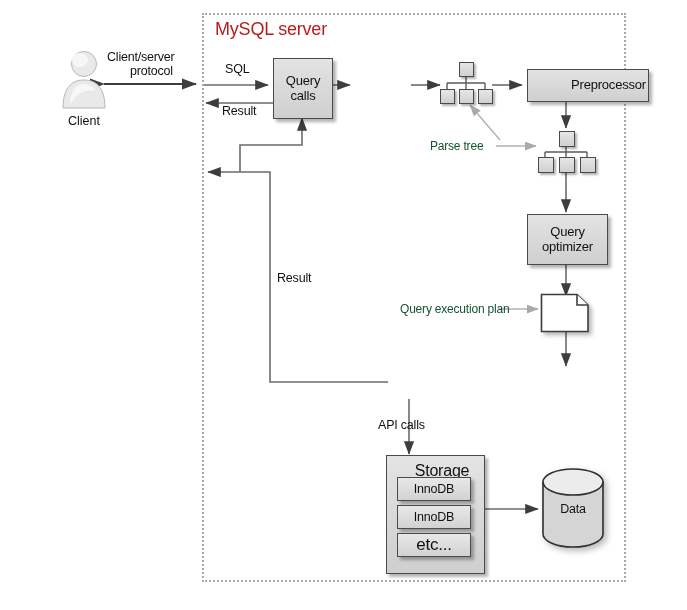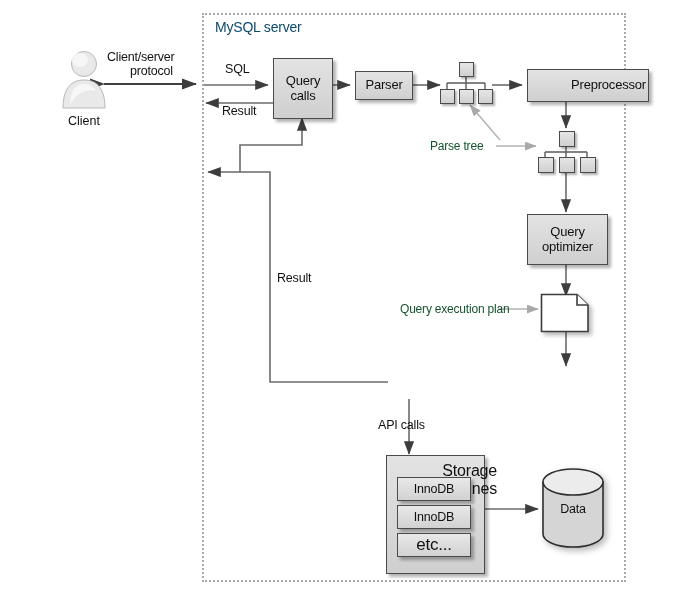--- a/index.html
+++ b/index.html
@@ -5,26 +5,26 @@
   html,body{margin:0;padding:0;background:#ffffff;}
   body{width:687px;height:610px;position:relative;overflow:hidden;
        font-family:"Liberation Sans",sans-serif;color:#111;}
   #stage{position:absolute;left:0;top:0;width:687px;height:610px;}
   svg{position:absolute;left:0;top:0;}
   .lbl{position:absolute;font-size:12.5px;line-height:1.15;color:#111;
        white-space:nowrap;letter-spacing:-0.2px;}
   .glbl{position:absolute;font-size:12px;color:#14532d;white-space:nowrap;letter-spacing:-0.2px;}
   .box{position:absolute;background:linear-gradient(180deg,#e3e3e3 0%,#cfcfcf 100%);
        border:1.4px solid #4a4a4a;box-shadow:3px 3px 3px rgba(0,0,0,.30);
-       display:flex;align-items:center;justify-content:center;text-align:right;
+       display:flex;align-items:center;justify-content:center;text-align:center;
        font-size:13px;line-height:1.12;color:#111;letter-spacing:-0.2px;}
   .boxlight{background:linear-gradient(180deg,#e8e8e8 0%,#d2d2d2 100%);}
   .node{position:absolute;background:linear-gradient(180deg,#e6e6e6,#d0d0d0);
         border:1.4px solid #4a4a4a;box-shadow:2px 2px 2px rgba(0,0,0,.30);}
-  .title{position:absolute;font-size:14px;color:#0c4a6e;letter-spacing:-0.2px;}
+  .title{position:absolute;font-size:18px;color:#b91c1c;letter-spacing:-0.2px;}
   .frame{position:absolute;border:2px dotted #a9a9a9;}
   .doc{position:absolute;}
   .cyl{position:absolute;}
   .clientlbl{position:absolute;font-size:12.5px;color:#111;text-align:center;}
 </style>
 </head>
 <body>
 
 <div id="stage">
 
@@ -100,23 +100,20 @@
   <div class="lbl" style="left:378px;top:418px;">API calls</div>
 
   <div class="glbl" style="left:430px;top:139px;">Parse tree</div>
   <div class="glbl" style="left:400px;top:302px;">Query execution plan</div>
 
   <div class="box" style="left:273px;top:58px;width:58px;height:59px;flex-direction:column;">
     <span>Query</span>
     <span>calls</span>
   </div>
 
-  <div class="box" style="left:355px;top:71px;width:56px;height:27px;">
-    <span>Parser</span>
-  </div>
 
   <div class="box" style="left:527px;top:69px;width:79px;height:31px;padding-left:41px;">
     <span>Preprocessor</span>
   </div>
 
   <div class="box" style="left:527px;top:214px;width:79px;height:49px;flex-direction:column;">
     <span>Query</span>
     <span>optimizer</span>
   </div>
 

